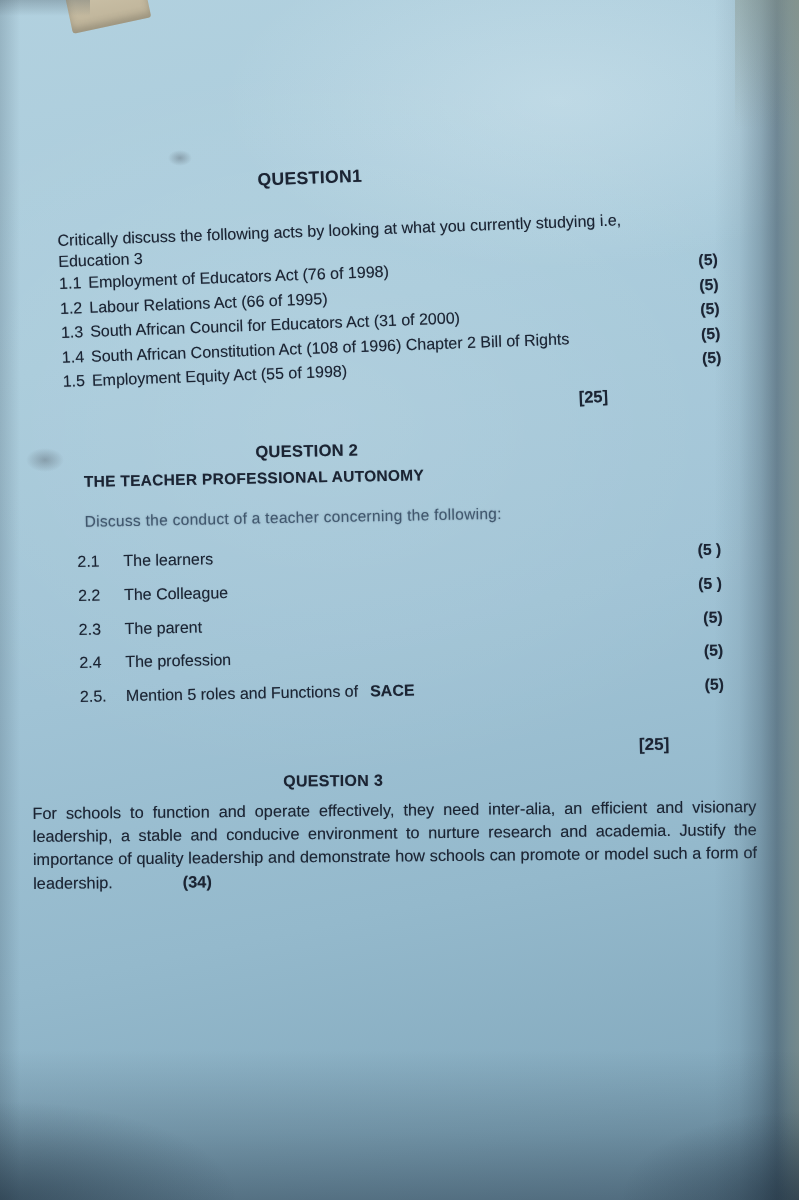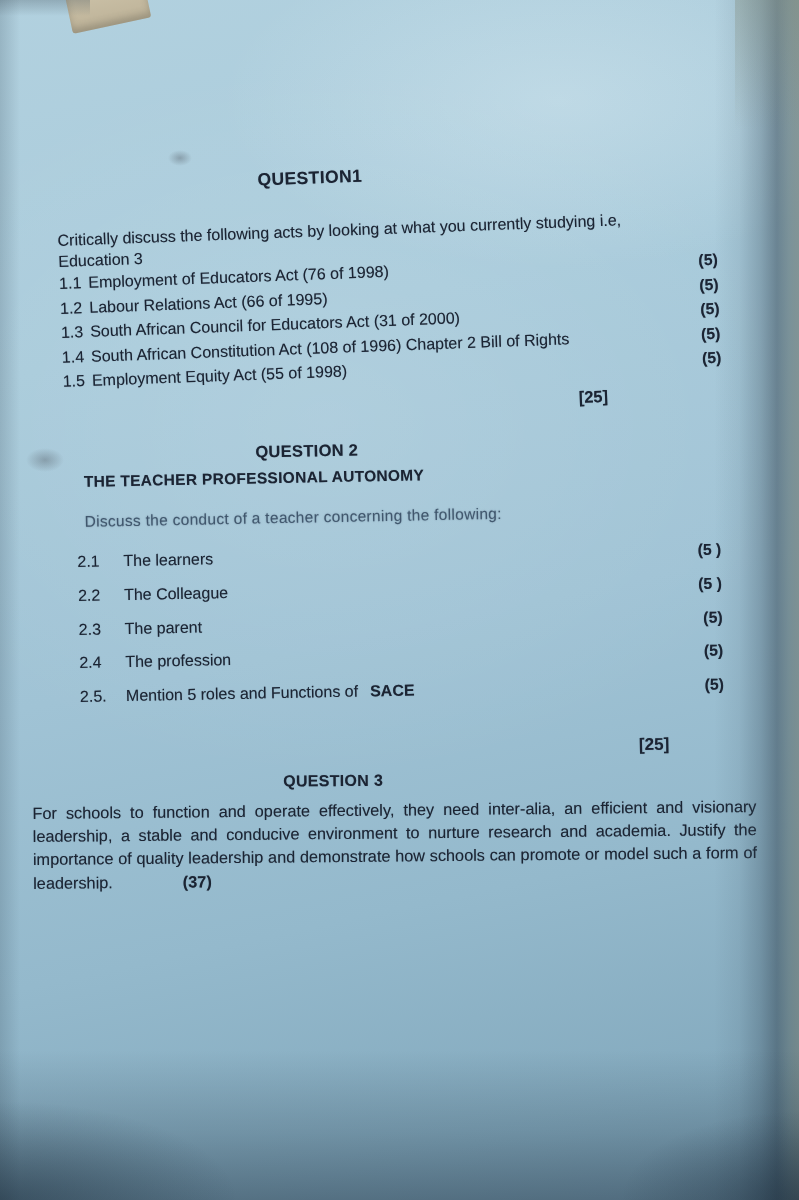--- a/index.html
+++ b/index.html
@@ -185,21 +185,21 @@
         <span>Mention 5 roles and Functions of</span>
         <span class="sace">SACE</span>
         <span class="marks">(5)</span>
       </div>
     </div>
     <div class="q2-total">[25]</div>
   </section>
 
   <section class="q3-block">
     <h2 class="q3-title">QUESTION 3</h2>
-    <p class="q3-para"><span>For schools to function and operate effectively, they need inter-alia, an efficient and visionary leadership, a stable and conducive environment to nurture research and academia. Justify the importance of quality leadership and demonstrate how schools can promote or model such a form of leadership.</span><span class="q3-marks">(37)</span></p>
+    <p class="q3-para"><span>For schools to function and operate effectively, they need inter-alia, an efficient and visionary leadership, a stable and conducive environment to nurture research and academia. Justify the importance of quality leadership and demonstrate how schools can promote or model such a form of leadership.</span><span class="q3-marks">(34)</span></p>
   </section>
 
   <div class="edge-band"></div>
   <div class="corner-tr"></div>
   <div class="left-shade"></div>
   <div class="bottom-shadow"></div>
   <div class="corner-bl"></div>
   <div class="corner-br"></div>
 </div>
 

